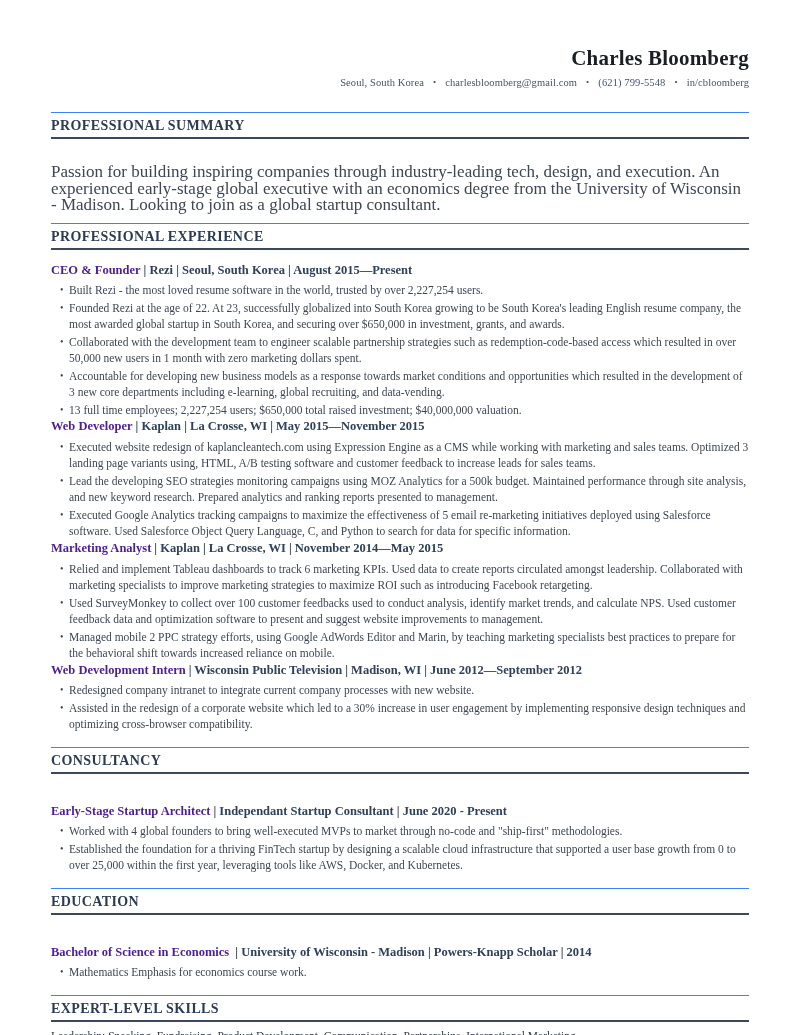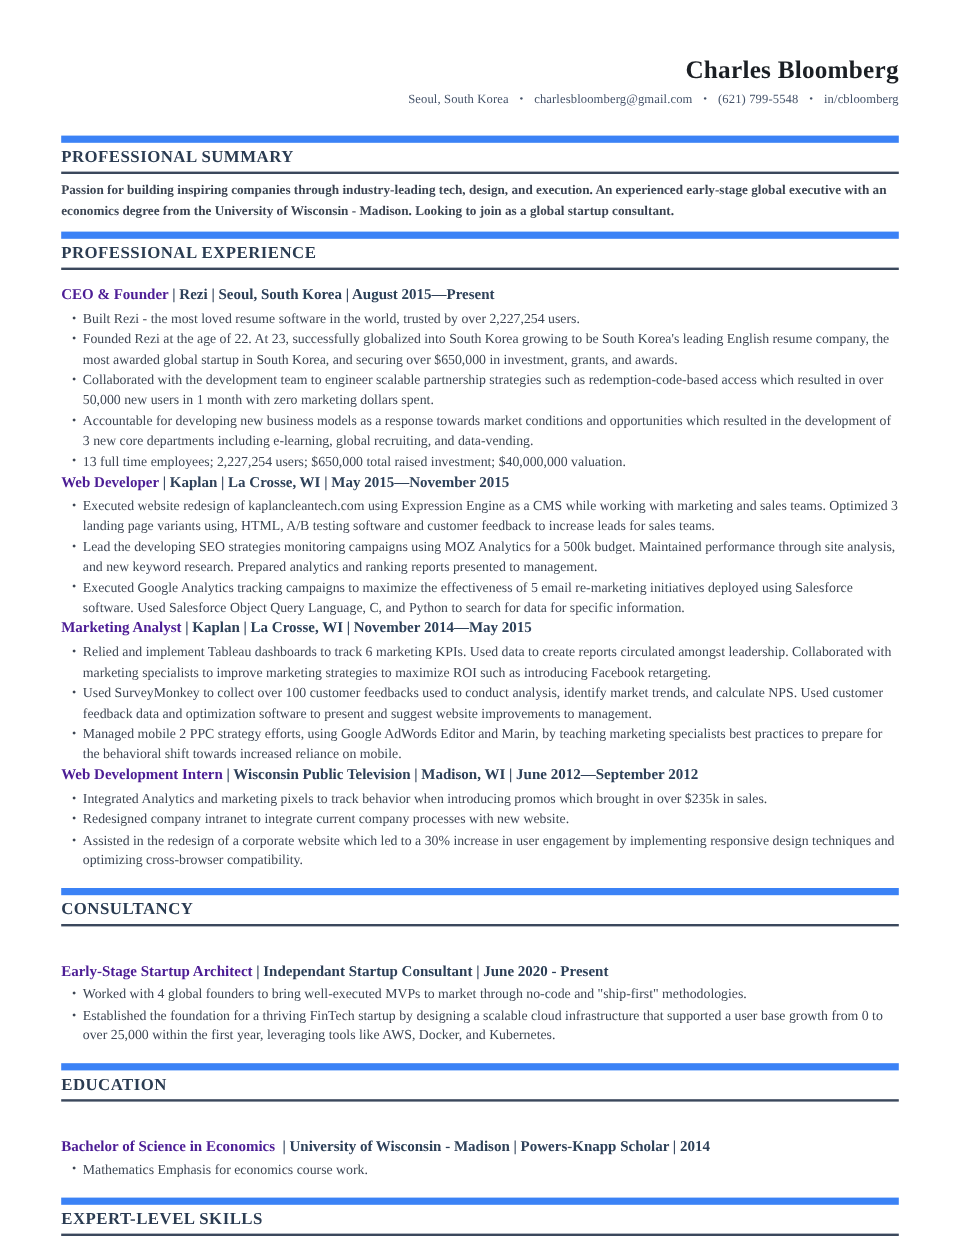--- a/index.html
+++ b/index.html
@@ -36,42 +36,41 @@
   .contact .dot {
     display: inline-block;
     margin: 0 9px;
     font-size: 9px;
     color: #45536a;
     vertical-align: 1px;
   }
 
   
   .sec {
-    border-top: 6px solid #3b82f6;
+    border-top: 1px solid #3b82f6;
     margin-top: 9px;
     padding-top: 5px;
   }
   .sec.first { margin-top: 24px; }
   .sec h2 {
     margin: 0;
     font-size: 14px;
     font-weight: bold;
     color: #2b3c52;
     letter-spacing: 0.4px;
     border-bottom: 2px solid #3b485c;
     padding-bottom: 3px;
   }
   .sec-body { padding-top: 6px; }
 
   .summary-text {
-    margin: 6px 0 8px 0;
-    font-size: 11px;
+    margin: 25px 0 8px 0;
+    font-size: 17px;
     line-height: 16.5px;
     color: #3d4654;
-    font-weight: bold;
   }
 
   
   .job { margin-top: 7px; }
   .job + .job { margin-top: 0; }
   .job-header { margin: 0; font-size: 12.5px; font-weight: bold; line-height: 1.25; }
   .job-title { color: #4c1d95; }
   .job-meta { color: #2e4159; margin-left: 3px; }
 
   ul.bullets {
@@ -157,21 +156,20 @@
         <ul class="bullets">
           <li>Relied and implement Tableau dashboards to track 6 marketing KPIs. Used data to create reports circulated amongst leadership. Collaborated with marketing specialists to improve marketing strategies to maximize ROI such as introducing Facebook retargeting.</li>
           <li>Used SurveyMonkey to collect over 100 customer feedbacks used to conduct analysis, identify market trends, and calculate NPS. Used customer feedback data and optimization software to present and suggest website improvements to management.</li>
           <li>Managed mobile 2 PPC strategy efforts, using Google AdWords Editor and Marin, by teaching marketing specialists best practices to prepare for the behavioral shift towards increased reliance on mobile.</li>
         </ul>
       </div>
 
       <div class="job last-block">
         <h3 class="job-header"><span class="job-title">Web Development Intern</span><span class="job-meta">| Wisconsin Public Television | Madison, WI | June 2012—September 2012</span></h3>
         <ul class="bullets">
-          <li>Integrated Analytics and marketing pixels to track behavior when introducing promos which brought in over $235k in sales.</li>
           <li>Redesigned company intranet to integrate current company processes with new website.</li>
           <li>Assisted in the redesign of a corporate website which led to a 30% increase in user engagement by implementing responsive design techniques and optimizing cross-browser compatibility.</li>
         </ul>
       </div>
 
     </div>
   </section>
 
   <section class="sec">
     <h2>CONSULTANCY</h2>

